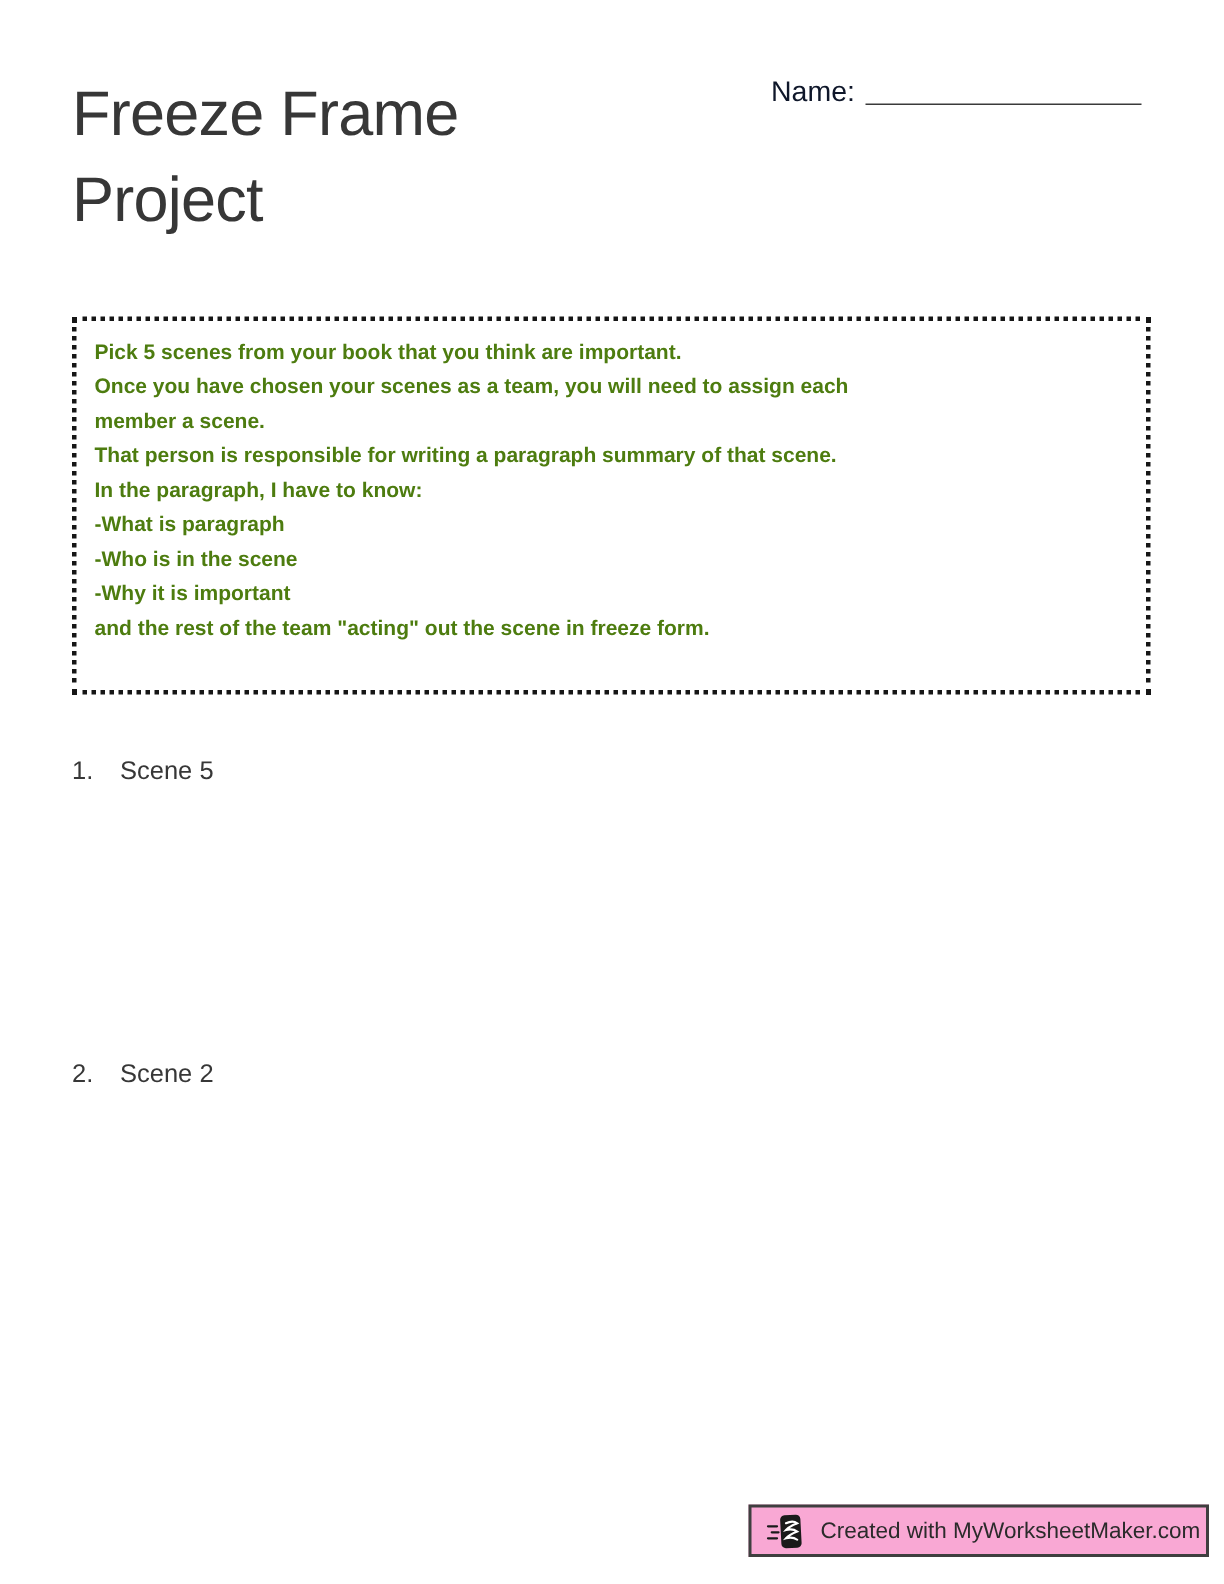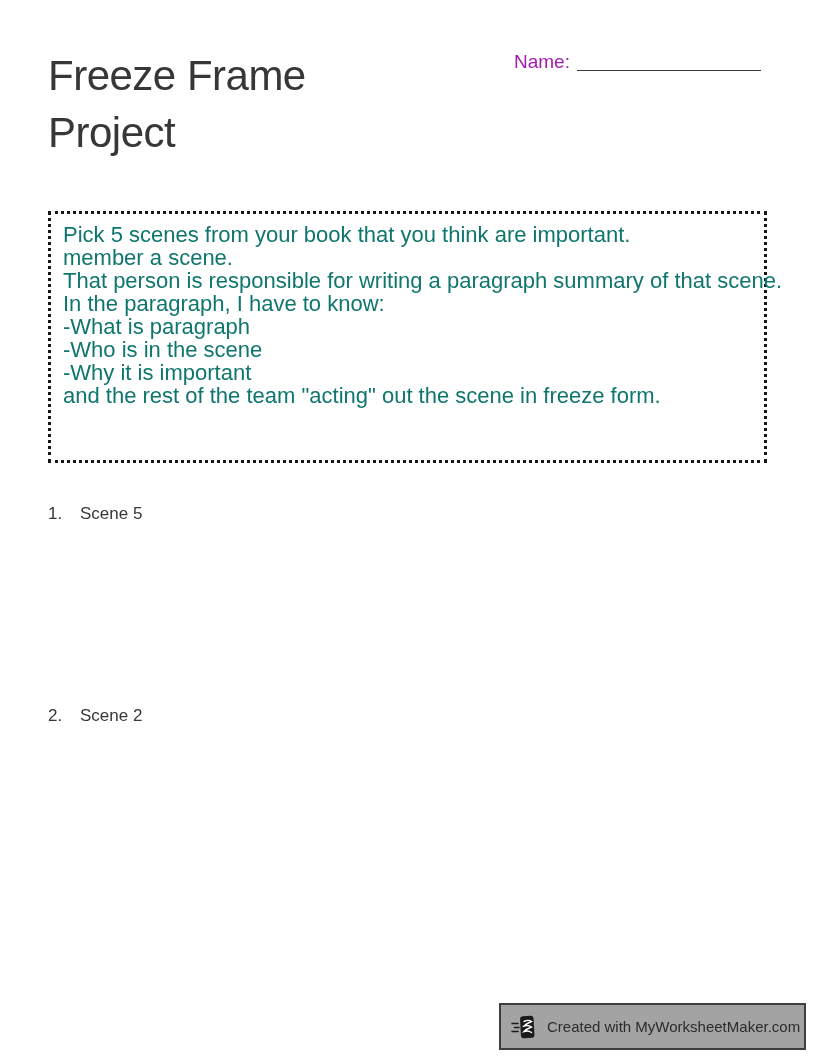--- a/index.html
+++ b/index.html
@@ -22,61 +22,62 @@
     font-size:42px;
     line-height:57px;
     font-weight:400;
     letter-spacing:-0.5px;
     color:#373737;
   }
   .name-row {
     position:absolute;
     left:514px; top:51px;
     font-size:19px;
-    color:#a21caf;
+    color:#0f172a;
     white-space:nowrap;
   }
   .name-line {
     display:inline-block;
     width:184px;
     height:14px;
     margin-left:7px;
     border-bottom:1.6px solid #3a3a3a;
     transform:translateY(3px);
   }
   .instructions-box {
     position:absolute;
     left:48px; top:211px;
     width:719px; height:252px;
     border:3px dotted #161616;
     padding:9px 10px 0 12px;
   }
   .instructions-box p {
-    font-size:22px;
+    font-size:14px;
     line-height:23px;
     white-space:nowrap;
-    color:#0f766e;
+    color:#4d7c0f;
+    font-weight:bold;
   }
   .question {
     position:absolute;
     left:48px;
     display:flex;
     font-size:17px;
     line-height:24px;
     color:#373737;
   }
   .question .qnum { width:32px; }
   .q1 { top:502px; }
   .q2 { top:704px; }
   .footer-box {
     position:absolute;
     left:499px; top:1003px;
-    width:307px; height:47px;
+    width:307px; height:35px;
     border:2px solid #3f3f3f;
-    background:#a3a3a3;
+    background:#f9a8d4;
     display:flex;
     align-items:center;
     padding:0 12px 0 10px;
     gap:9px;
   }
   .footer-box .credit {
     font-size:15px;
     color:#2b2b2b;
     white-space:nowrap;
   }
@@ -88,20 +89,21 @@
 <div class="page">
 
   <h1 class="title">Freeze Frame Project</h1>
 
   <div class="name-row">
     <span>Name:</span><span class="name-line"></span>
   </div>
 
   <div class="instructions-box">
     <p>Pick 5 scenes from your book that you think are important.</p>
+    <p>Once you have chosen your scenes as a team, you will need to assign each</p>
     <p>member a scene.</p>
     <p>That person is responsible for writing a paragraph summary of that scene.</p>
     <p>In the paragraph, I have to know:</p>
     <p>-What is paragraph</p>
     <p>-Who is in the scene</p>
     <p>-Why it is important</p>
     <p>and the rest of the team "acting" out the scene in freeze form.</p>
   </div>
 
   <div class="question q1">

